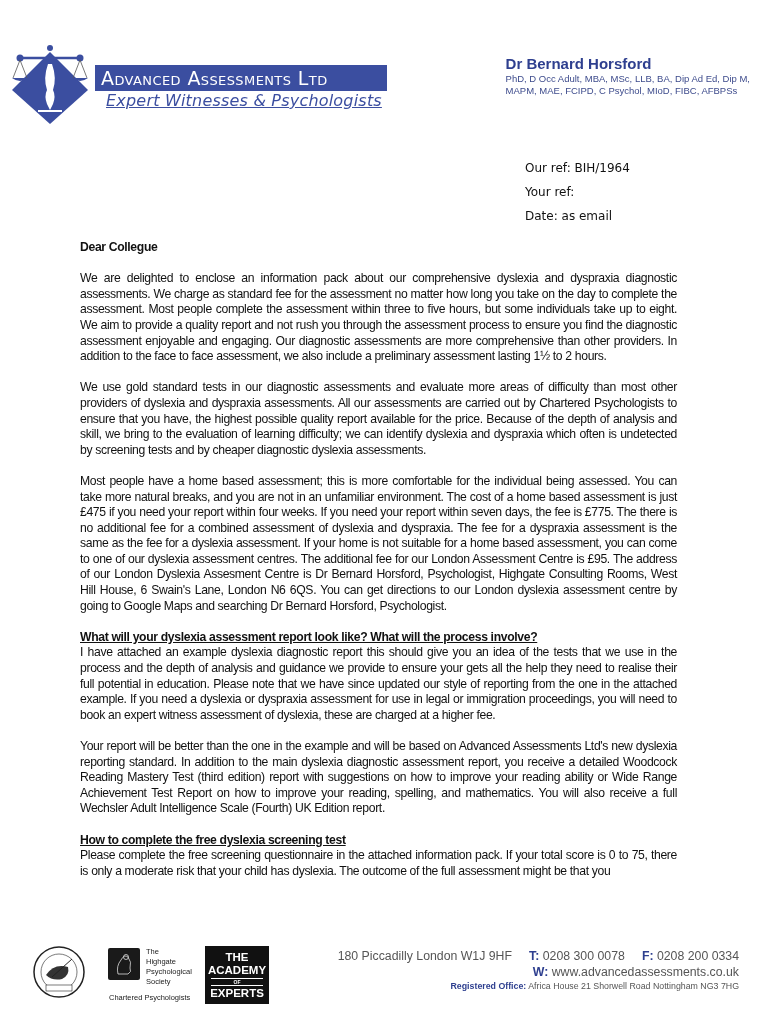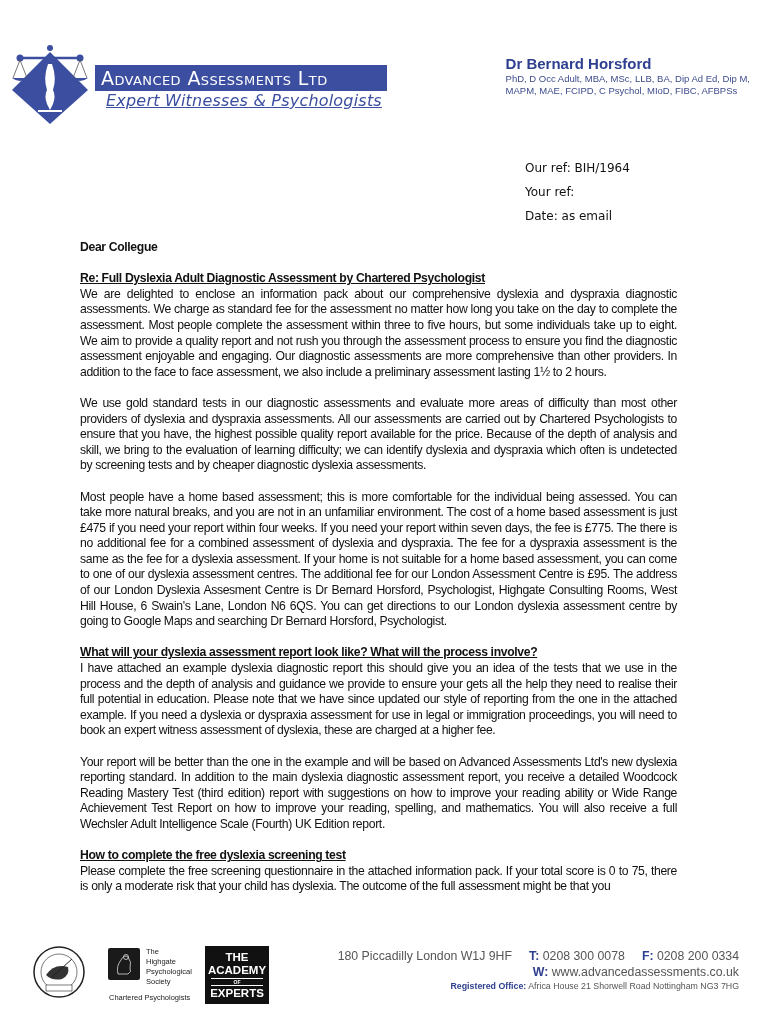--- a/index.html
+++ b/index.html
@@ -80,21 +80,20 @@
 </div>
 
 <div class="abs refs">
   <div>Our ref: BIH/1964</div>
   <div>Your ref:</div>
   <div>Date:  as email</div>
 </div>
 
 <div class="abs body">
   <p class="salutation">Dear Collegue</p>
-  <p class="heading">Re: Full Dyslexia Adult Diagnostic Assessment by Chartered Psychologist</p>
   <p>We are delighted to enclose an information pack about our comprehensive dyslexia and dyspraxia diagnostic assessments.  We charge as standard fee for the assessment no matter how long you take on the day to complete the assessment.  Most people complete the assessment within three to five hours, but some individuals take up to eight.  We aim to provide a quality report and not rush you through the assessment process to ensure you find the diagnostic assessment enjoyable and engaging.  Our diagnostic assessments are more comprehensive than other providers.   In addition to the face to face assessment, we also include a preliminary assessment lasting 1½ to 2 hours.</p>
   <div class="gap"></div>
   <p>We use gold standard tests in our diagnostic assessments and evaluate more areas of difficulty than most other providers of dyslexia and dyspraxia assessments. All our assessments are carried out by Chartered Psychologists to ensure that you have, the highest possible quality report available for the price.   Because of the depth of analysis and skill, we bring to the evaluation of learning difficulty; we can identify dyslexia and dyspraxia which often is undetected by screening tests and by cheaper diagnostic dyslexia assessments.</p>
   <div class="gap"></div>
   <p>Most people have a home based assessment; this is more comfortable for the individual being assessed. You can take more natural breaks, and you are not in an unfamiliar environment. The cost of a home based assessment is just £475 if you need your report within four weeks.   If you need your report within seven days, the fee is £775. The there is no additional fee for a combined assessment of dyslexia and dyspraxia. The fee for a dyspraxia assessment is the same as the fee for a dyslexia assessment.  If your home is not suitable for a home based assessment, you can come to one of our dyslexia assessment centres. The additional fee for our London Assessment Centre is £95. The address of our London Dyslexia Assesment Centre is Dr Bernard Horsford, Psychologist, Highgate Consulting Rooms, West Hill House, 6 Swain's Lane, London N6 6QS.  You can get directions to our London dyslexia assessment centre by going to Google Maps and searching Dr Bernard Horsford, Psychologist.</p>
   <div class="gap"></div>
   <p class="heading">What will your dyslexia assessment report look like? What will the process involve?</p>
   <p>I have attached an example dyslexia diagnostic report this should give you an idea of the tests that we use in the process and the depth of analysis and guidance we provide to ensure your gets all the help they need to realise their full potential in education.   Please note that we have since updated our style of reporting from the one in the attached example.  If you need a dyslexia or dyspraxia assessment for use in legal or immigration proceedings, you will need to book an expert witness assessment of dyslexia, these are charged at a higher fee.</p>
   <div class="gap"></div>
   <p>Your report will be better than the one in the example and will be based on Advanced Assessments Ltd's new dyslexia reporting standard.   In addition to the main dyslexia diagnostic assessment report, you receive a detailed Woodcock Reading Mastery Test (third edition) report with suggestions on how to improve your reading ability or Wide Range Achievement Test Report on how to improve your reading, spelling, and mathematics.   You will also receive a full Wechsler Adult Intelligence Scale (Fourth) UK Edition report.</p>

